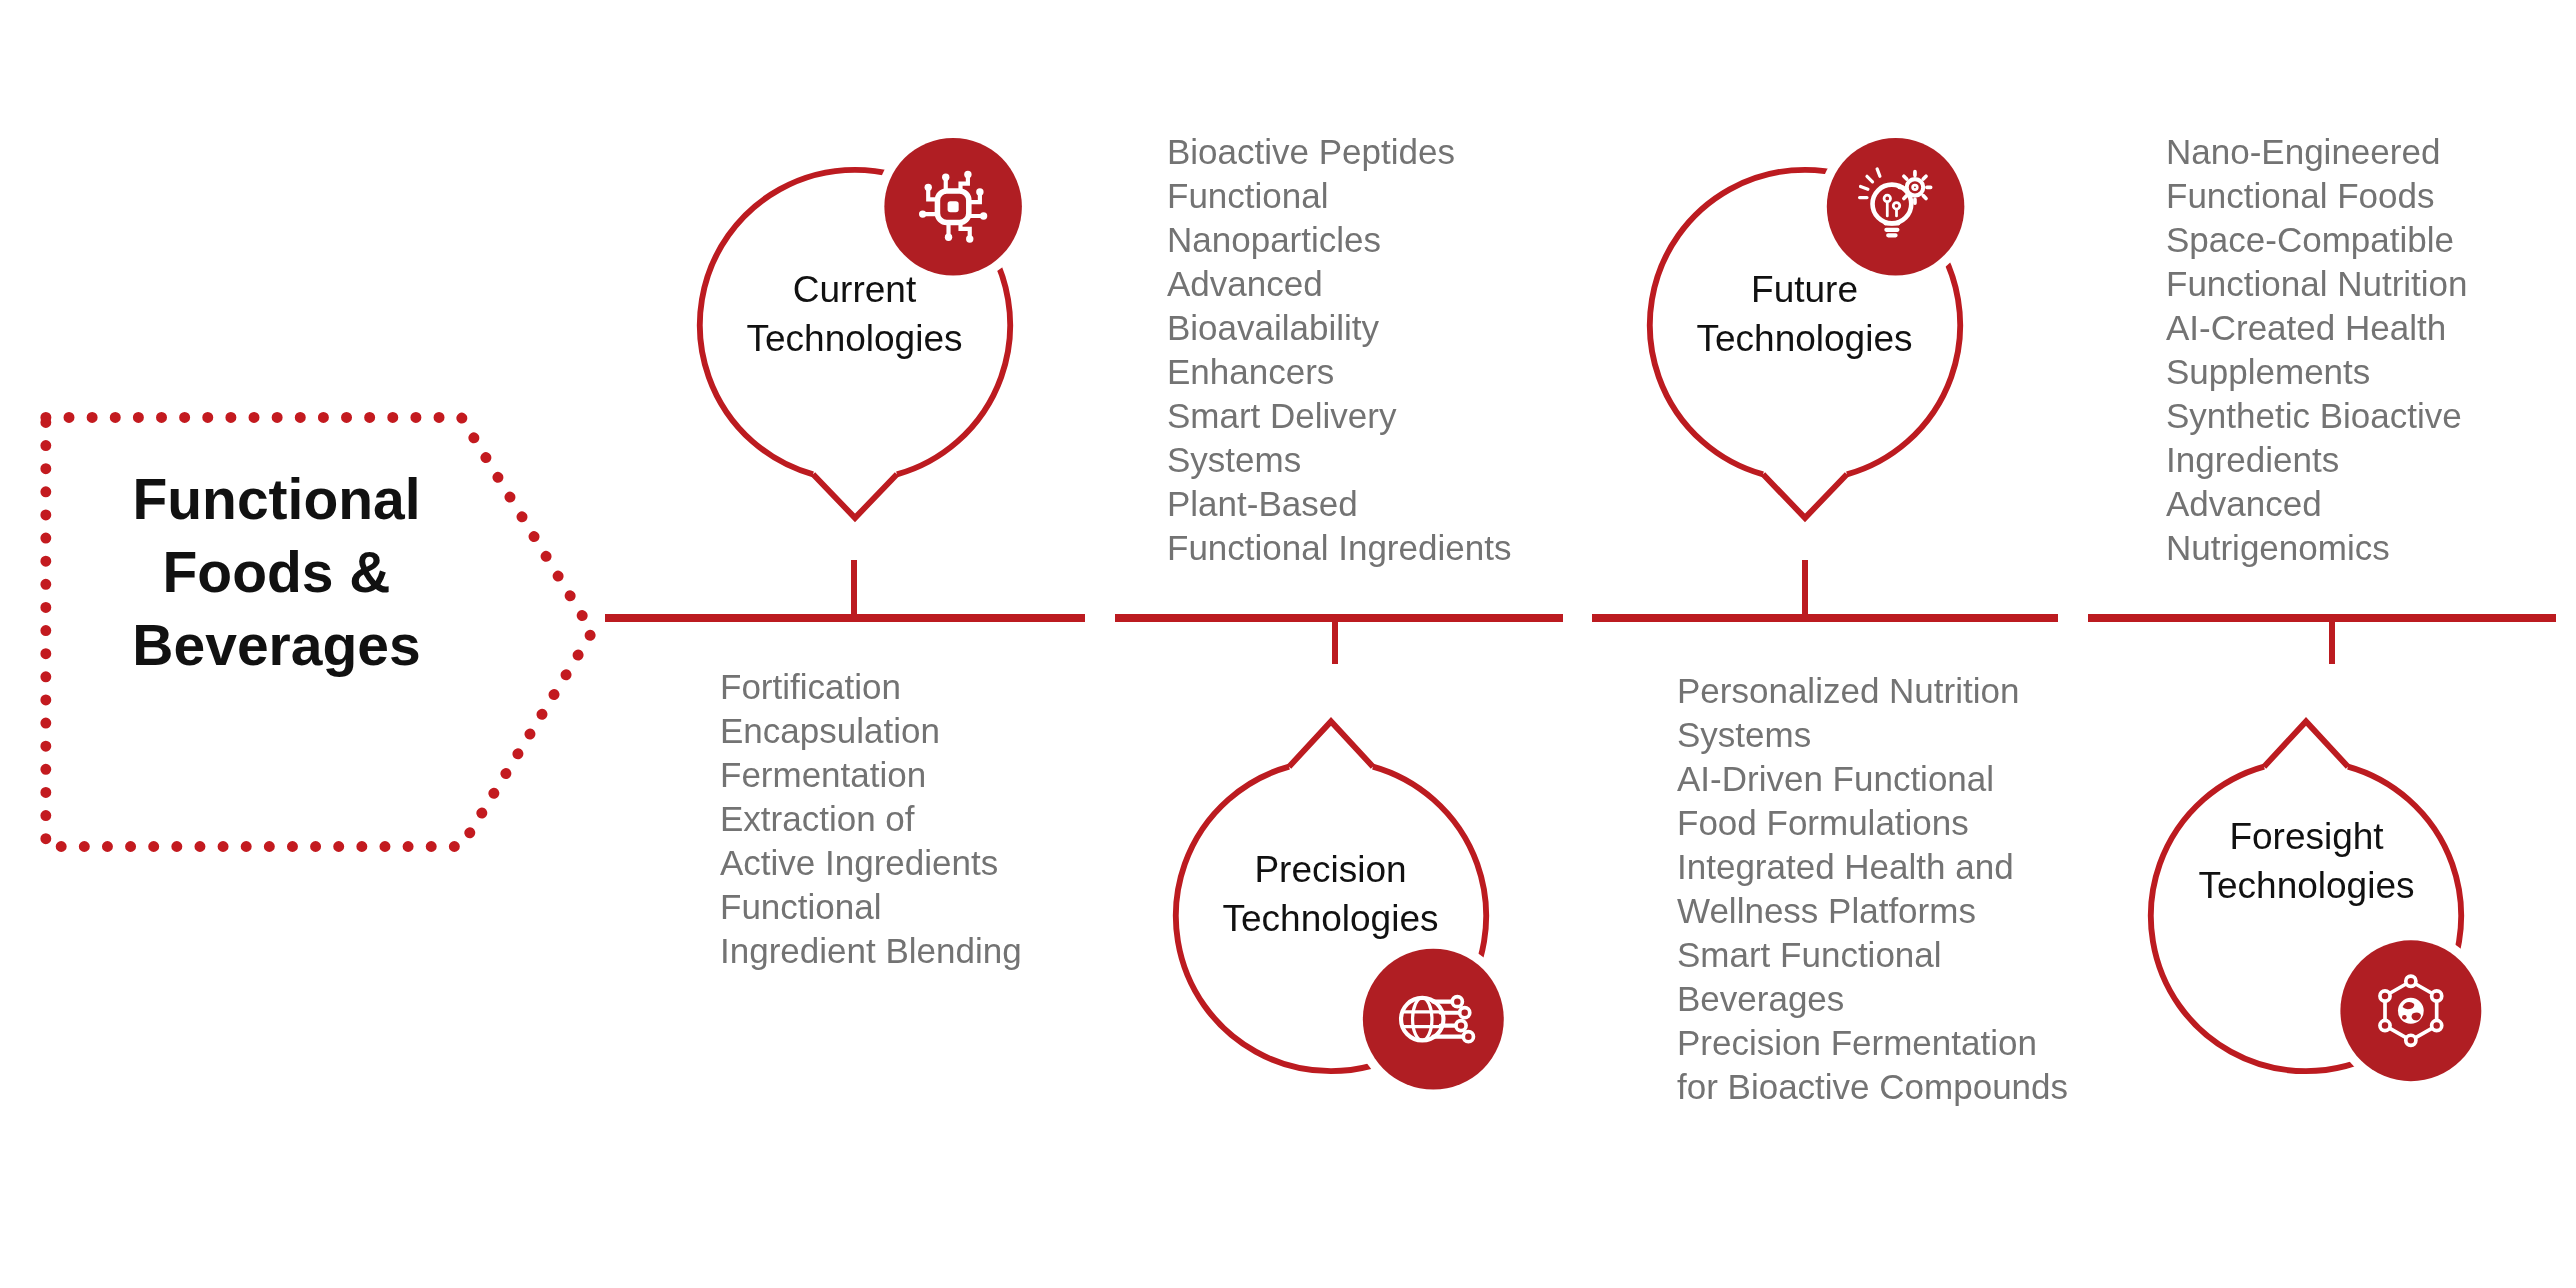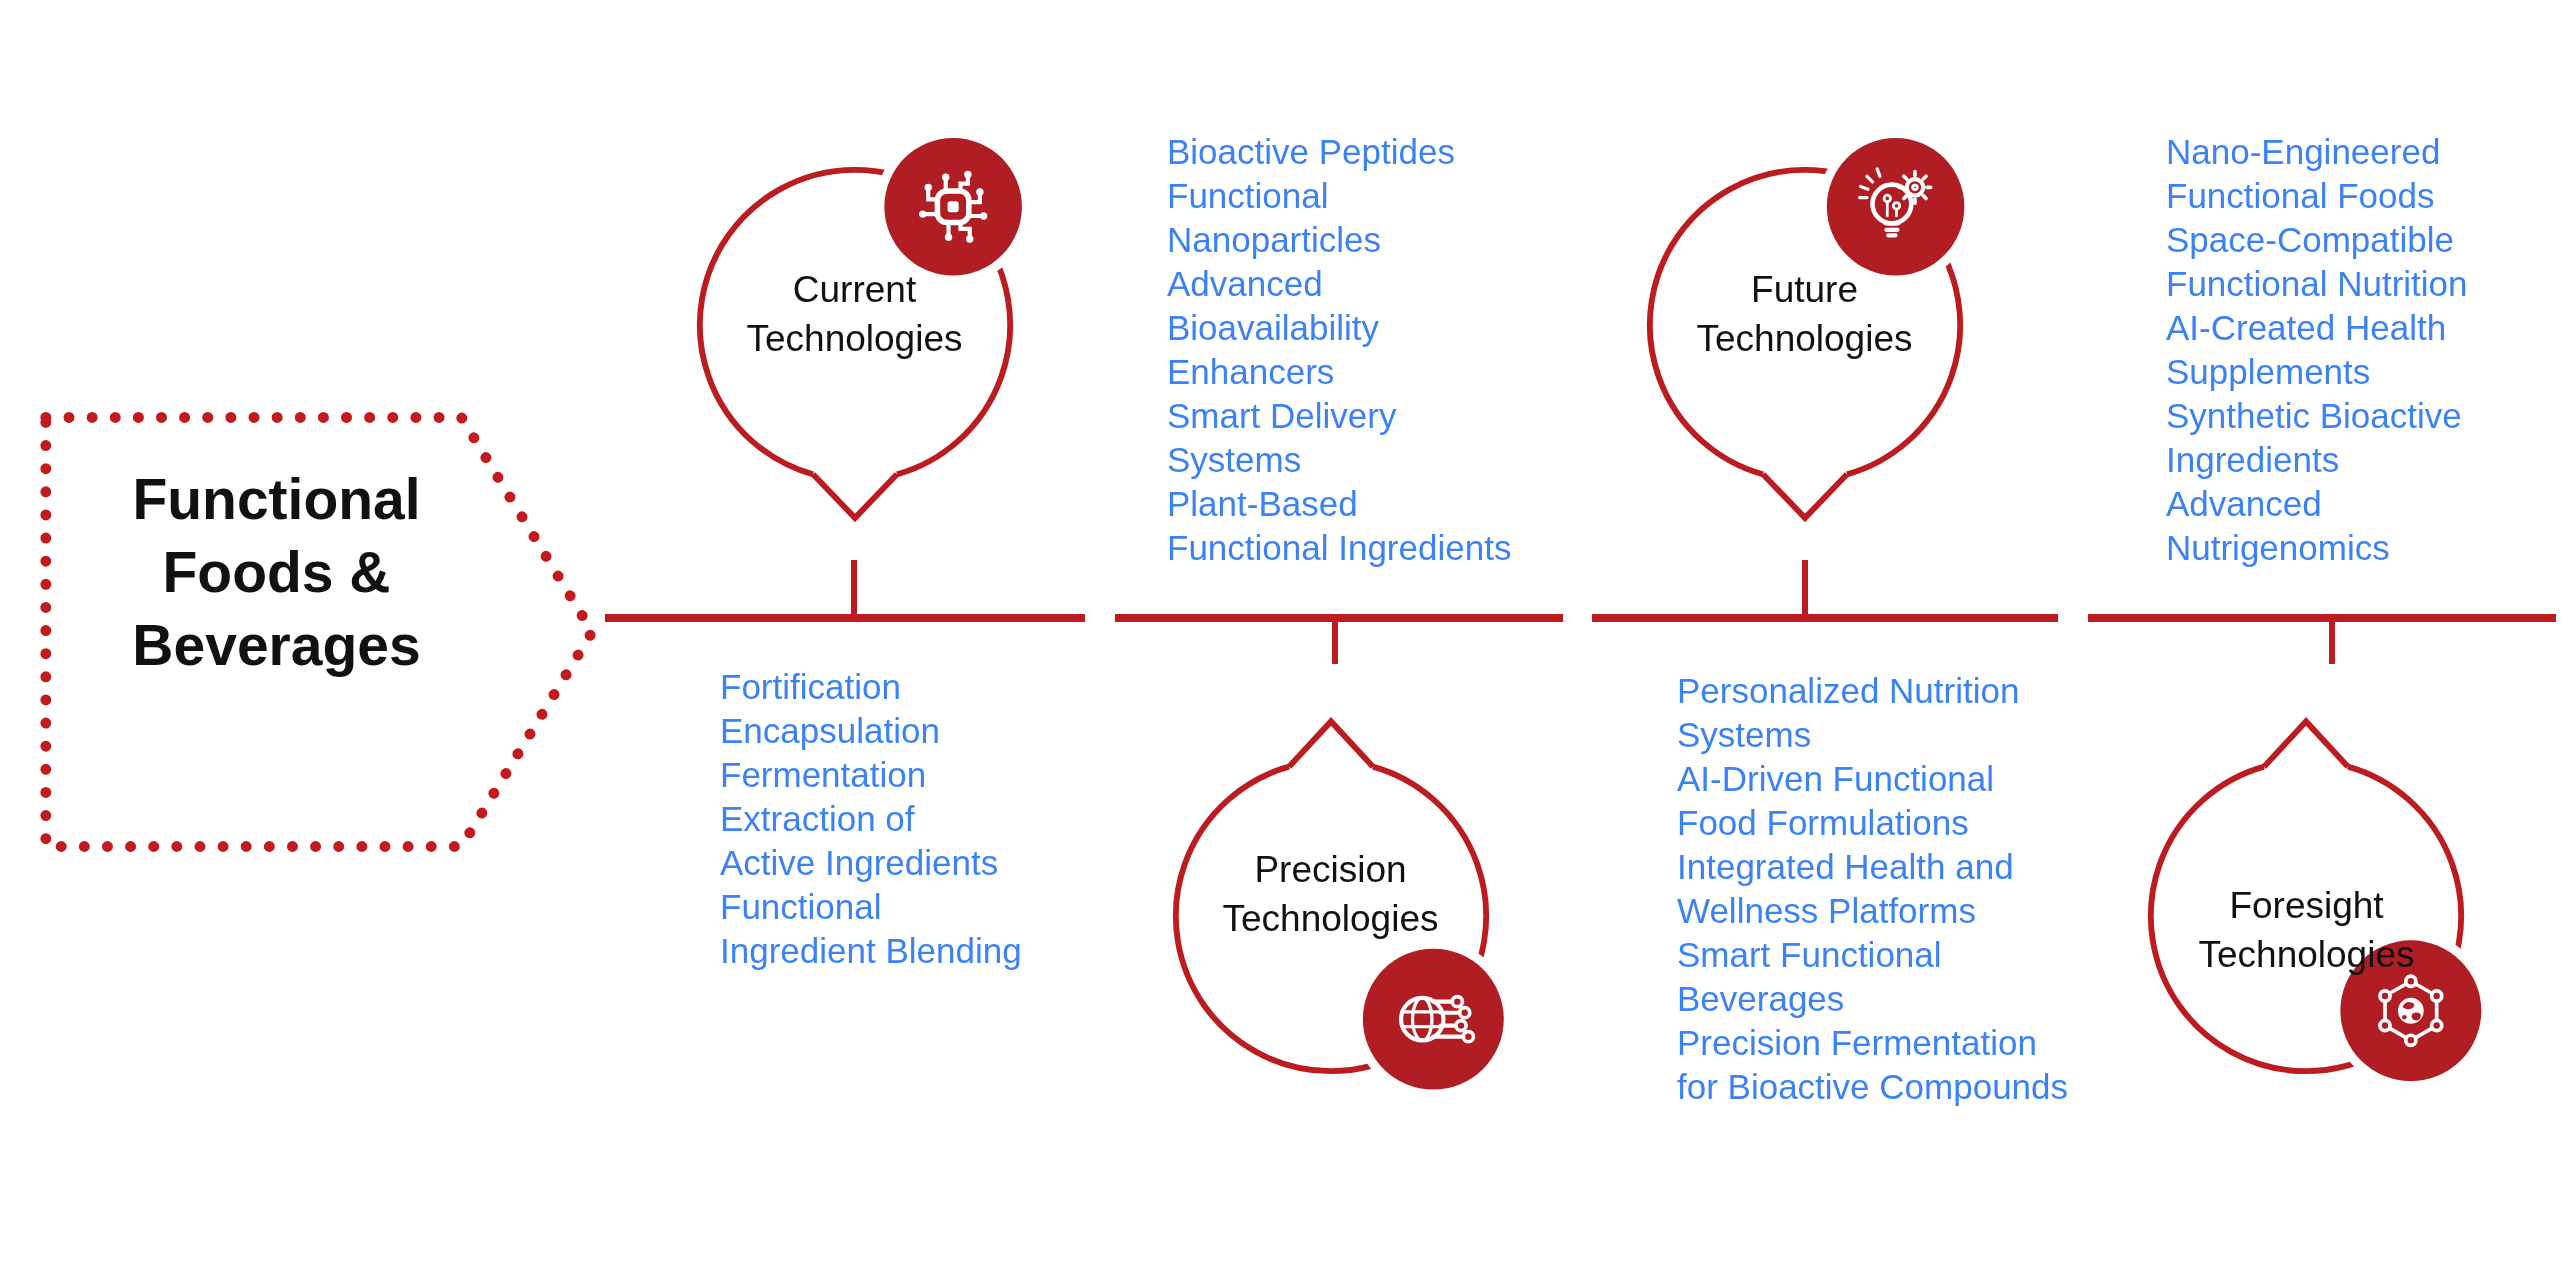--- a/index.html
+++ b/index.html
@@ -3,21 +3,21 @@
 <meta charset="utf-8">
 <style>
   html,body{margin:0;padding:0;background:#ffffff;}
   .canvas{position:relative;width:2576px;height:1288px;background:#ffffff;overflow:hidden;
           font-family:"Liberation Sans", sans-serif;color:#111111;}
   .abs{position:absolute;}
   .main-title{left:75px;top:463px;width:403px;text-align:center;font-weight:bold;
               font-size:57px;line-height:73px;white-space:pre-line;color:#111111;}
   .balloon-title{width:369px;text-align:center;font-weight:normal;font-size:37px;
                  line-height:49px;white-space:pre-line;color:#111111;}
-  .item-list{font-size:35px;line-height:44px;white-space:pre-line;color:#3b82f6;}
+  .item-list{font-size:35px;line-height:44px;white-space:pre-line;color:#737373;}
   .tl-seg{background:#BC1B20;height:8.4px;}
   .tl-tick{background:#BC1B20;width:5.9px;}
   svg{display:block;overflow:visible;}
 </style>
 </head>
 <body>
 
 <div class="canvas">
 
   <svg class="abs" style="left:34px;top:394px;" width="570" height="486" viewBox="0 0 680 580">
@@ -156,21 +156,21 @@
         <circle cx="50" cy="82" r="5.5" fill="#B01E23" stroke-width="4"></circle>
         <circle cx="22" cy="66" r="5.5" fill="#B01E23" stroke-width="4"></circle>
         <circle cx="22" cy="34" r="5.5" fill="#B01E23" stroke-width="4"></circle>
         <circle cx="50" cy="50" r="14" fill="#FFFFFF" stroke="none"></circle>
         <path d="M41,46 q3,-7 10,-5 q5,2 1,6 q-7,3 -11,-1 z" fill="#B01E23" stroke="none"></path>
         <path d="M52,53 q7,-3 9,2 q-1,7 -8,5 q-4,-3 -1,-7 z" fill="#B01E23" stroke="none"></path>
         <circle cx="43" cy="57" r="2.5" fill="#B01E23" stroke="none"></circle>
       </g>
     </g>
   </svg>
-  <div class="abs balloon-title" style="left:2122px;top:881px;">Foresight
+  <div class="abs balloon-title" style="left:2122px;top:812px;">Foresight
 Technologies</div>
   <div class="abs item-list" style="left:2166px;top:130px;width:436px;">Nano-Engineered
 Functional Foods
 Space-Compatible
 Functional Nutrition
 AI-Created Health
 Supplements
 Synthetic Bioactive
 Ingredients
 Advanced

